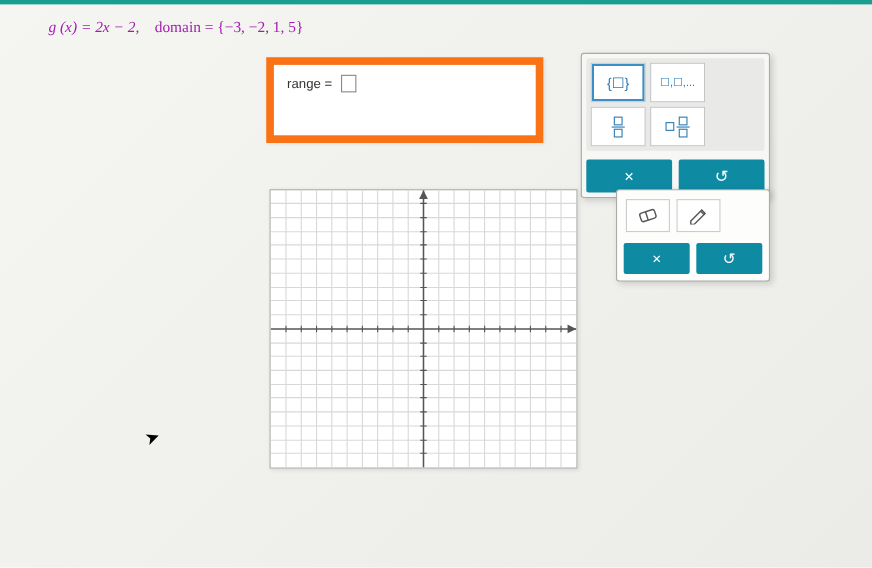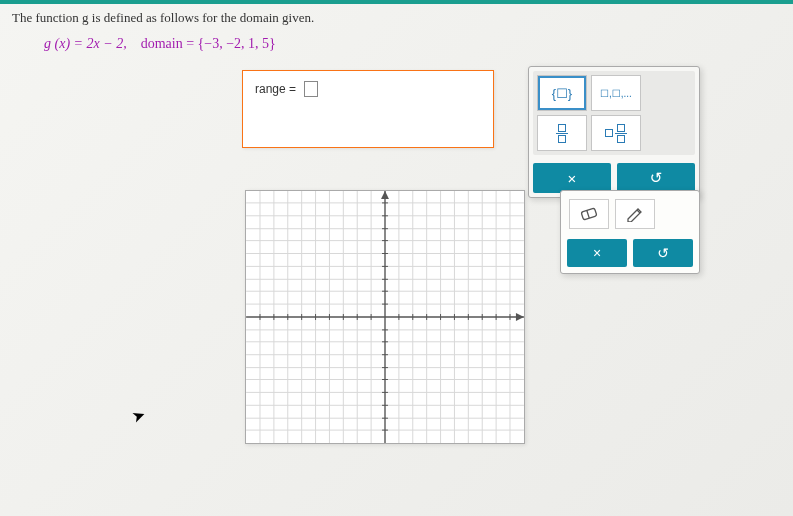--- a/index.html
+++ b/index.html
@@ -36,21 +36,21 @@
       margin-top: 18px;
       position: relative;
       height: 400px;
     }
     .range-box {
       position: absolute;
       left: 242px;
       top: 0;
       width: 252px;
       height: 78px;
-      border: 1px solid #f97316;
+      border: 7px solid #f97316;
       background: #fff;
       padding: 8px 12px;
       box-shadow: 1px 1px 3px rgba(0,0,0,0.08);
     }
     .range-label {
       font-size: 12px;
       color: #333;
       display: inline-block;
       vertical-align: middle;
     }
@@ -194,21 +194,20 @@
       color: #000;
       transform: rotate(-20deg);
     }
   </style>
 </head>
 <body>
 
 <div class="topbar"></div>
 
 <div class="problem-area">
-  <p class="line">The function g is defined as follows for the domain given.</p>
   <p class="equation-line">
     <span>g (x) = 2x − 2,</span>
     &nbsp;&nbsp;
     <span class="roman">domain</span>
     <span class="roman">= {−3, −2, 1, 5}</span>
   </p>
 </div>
 
 <div class="work-area">
 

